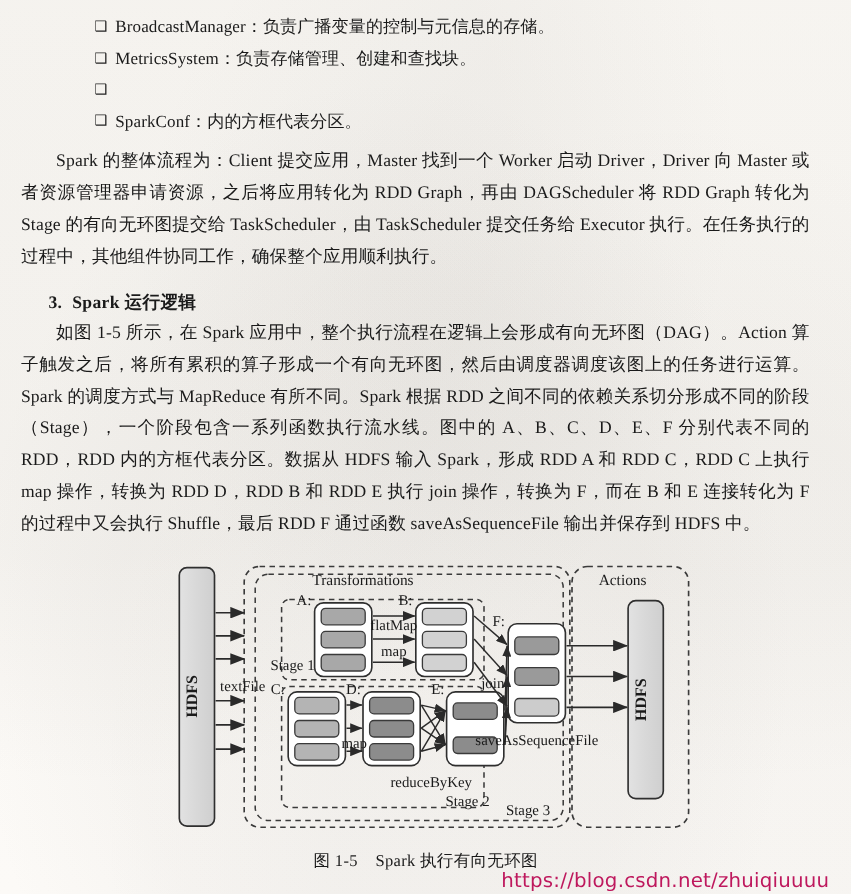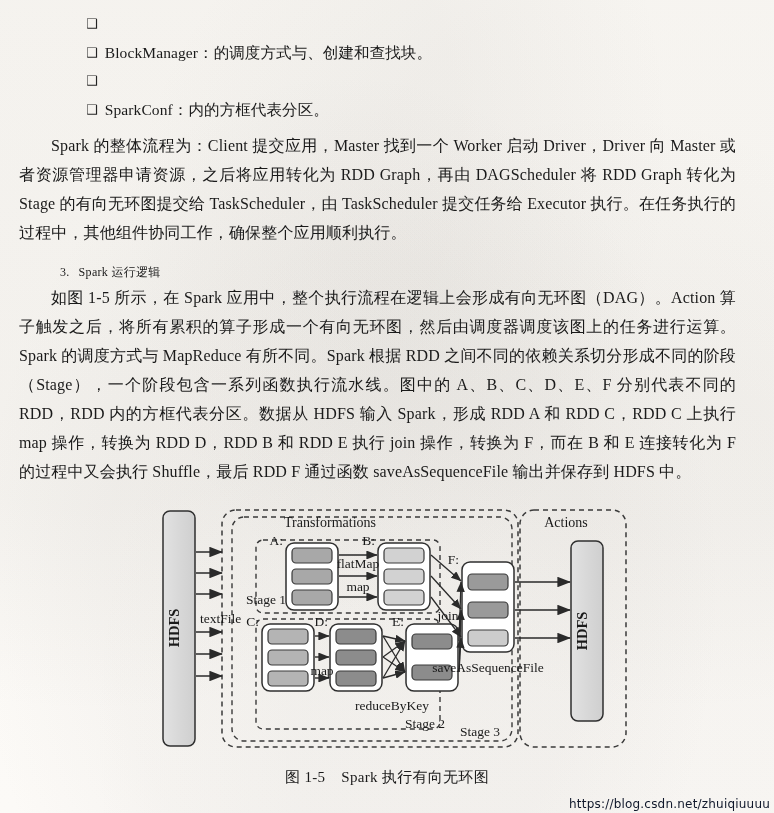--- a/index.html
+++ b/index.html
@@ -48,23 +48,23 @@
     line-height:29px;
     text-align:justify;
     text-justify:inter-character;
     letter-spacing:.15px;
   }
   .para.indent{text-indent:2em;margin-left:19px;}
   .p-flow{margin-top:9px;}
 
   
   .sec-heading{
-    margin:17px 0 2px 60px;
-    font-size:12px;
-    font-weight:normal;
+    margin:17px 0 2px 44px;
+    font-size:16px;
+    font-weight:bold;
     letter-spacing:.3px;
   }
   .sec-heading .num{margin-right:9px;}
 
   
   .figure-wrap{
     position:relative;
     width:774px;height:258px;
     margin-top:14px;
   }
@@ -74,42 +74,43 @@
     text-align:center;
     font-size:15px;
     margin-top:10px;
     letter-spacing:.3px;
     position:relative;
   }
   .fig-caption .cap-gap{display:inline-block;width:16px;}
 
   .watermark{
     position:absolute;
-    right:4px;bottom:2px;
+    right:20px;bottom:2px;
     font-family:"DejaVu Sans",sans-serif;
-    font-size:12px;
-    color:#0f172a;
+    font-size:18px;
+    color:#be185d;
     letter-spacing:.2px;
     z-index:3;
   }
 </style>
 </head>
 <body>
 
 <div class="page-noise"></div>
 
 <div class="content">
 
   <div class="bullets">
     <div class="bullet-row">
       <span class="bullet-glyph">❑</span>
-    </div>
-    <div class="bullet-row">
-      <span class="bullet-glyph">❑</span>
-      <span class="bullet-text">BlockManager：的调度方式与、创建和查找块。</span>
+      <span class="bullet-text">BroadcastManager：负责广播变量的控制与元信息的存储。</span>
+    </div>
+    <div class="bullet-row">
+      <span class="bullet-glyph">❑</span>
+      <span class="bullet-text">MetricsSystem：负责存储管理、创建和查找块。</span>
     </div>
     <div class="bullet-row">
       <span class="bullet-glyph">❑</span>
     </div>
     <div class="bullet-row">
       <span class="bullet-glyph">❑</span>
       <span class="bullet-text">SparkConf：内的方框代表分区。</span>
     </div>
   </div>
 

